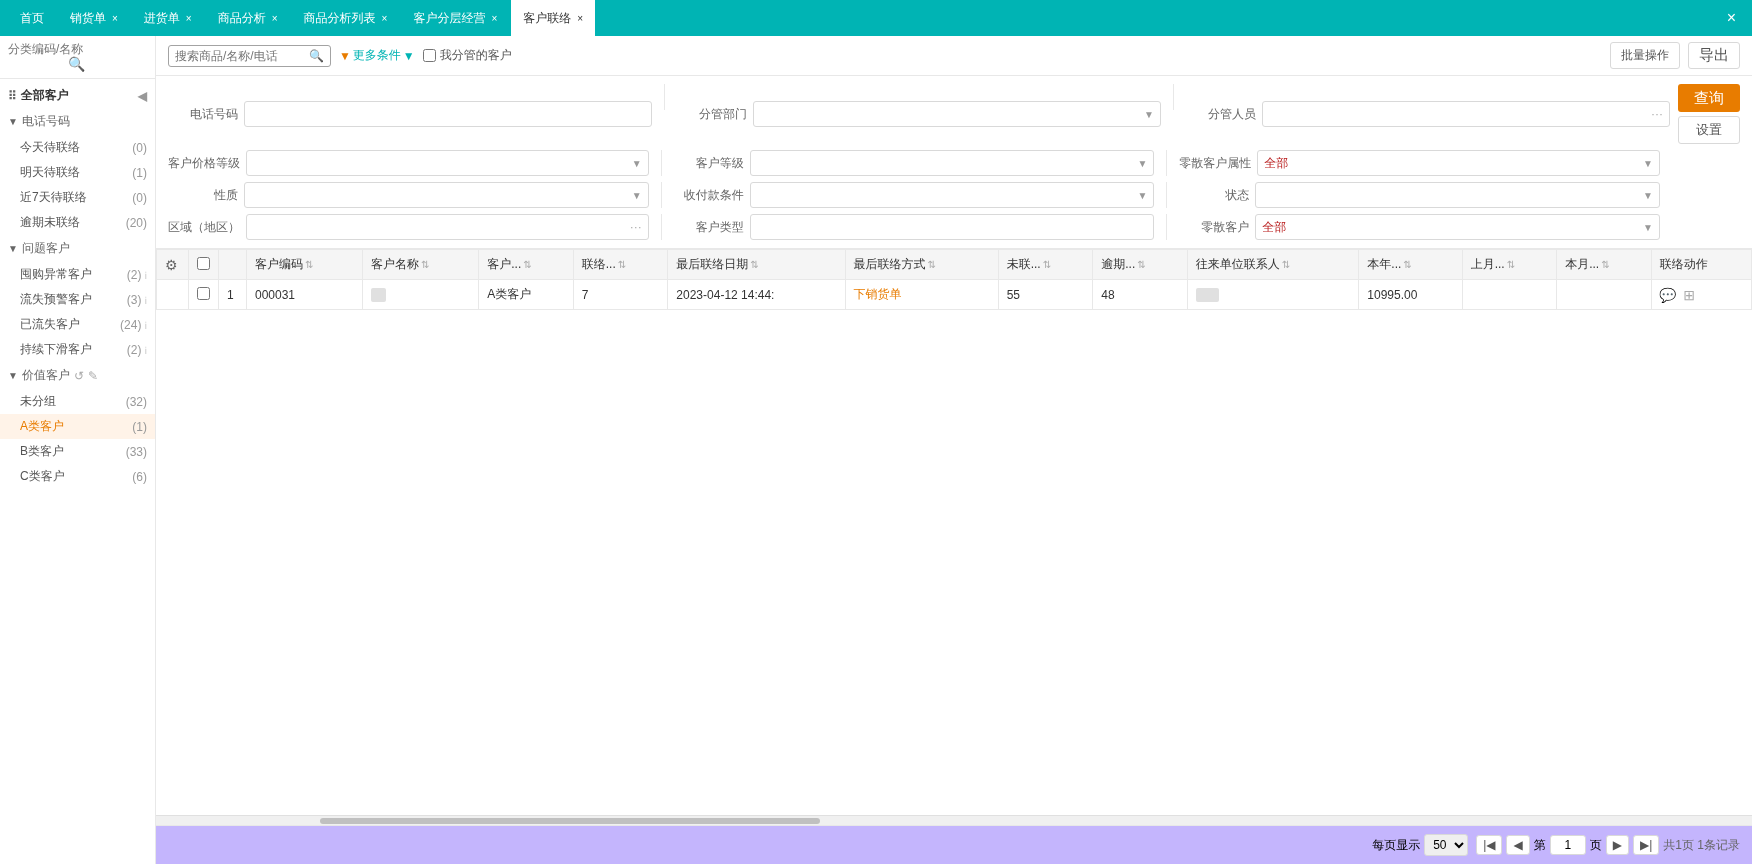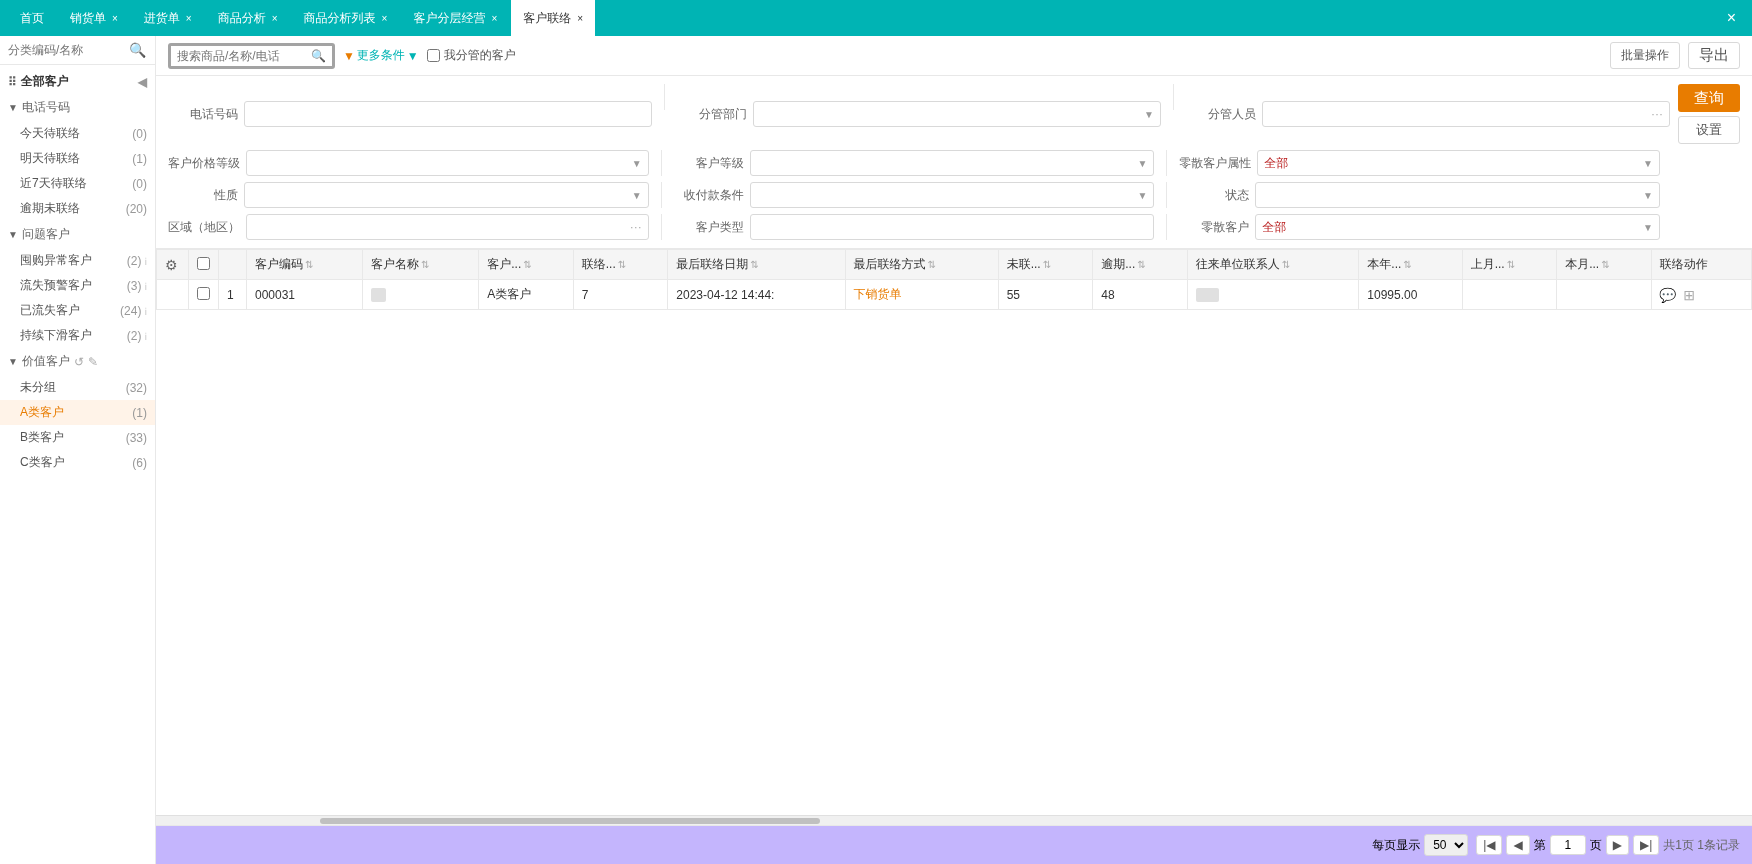--- a/index.html
+++ b/index.html
@@ -57,20 +57,21 @@
       border-right: 1px solid #e8e8e8;
       display: flex;
       flex-direction: column;
       overflow-y: auto;
     }
     .sidebar-search {
       display: flex;
       align-items: center;
       padding: 6px 8px;
       border-bottom: 1px solid #e8e8e8;
+      flex-direction: column;
     }
     .sidebar-search input {
       border: none;
       outline: none;
       font-size: 12px;
       color: #999;
       width: 100%;
     }
     .sidebar-search .search-icon {
       color: #00b4b4;
@@ -133,21 +134,21 @@
       background: #fff;
       padding: 6px 12px;
       display: flex;
       align-items: center;
       gap: 8px;
       border-bottom: 1px solid #e8e8e8;
     }
     .filter-search {
       display: flex;
       align-items: center;
-      border: 3px solid #a3a3a3;
+      border: 1px solid #a3a3a3;
       border-radius: 3px;
       padding: 3px 6px;
       gap: 4px;
     }
     .filter-search input {
       border: none;
       outline: none;
       font-size: 12px;
       color: #999;
       width: 130px;

